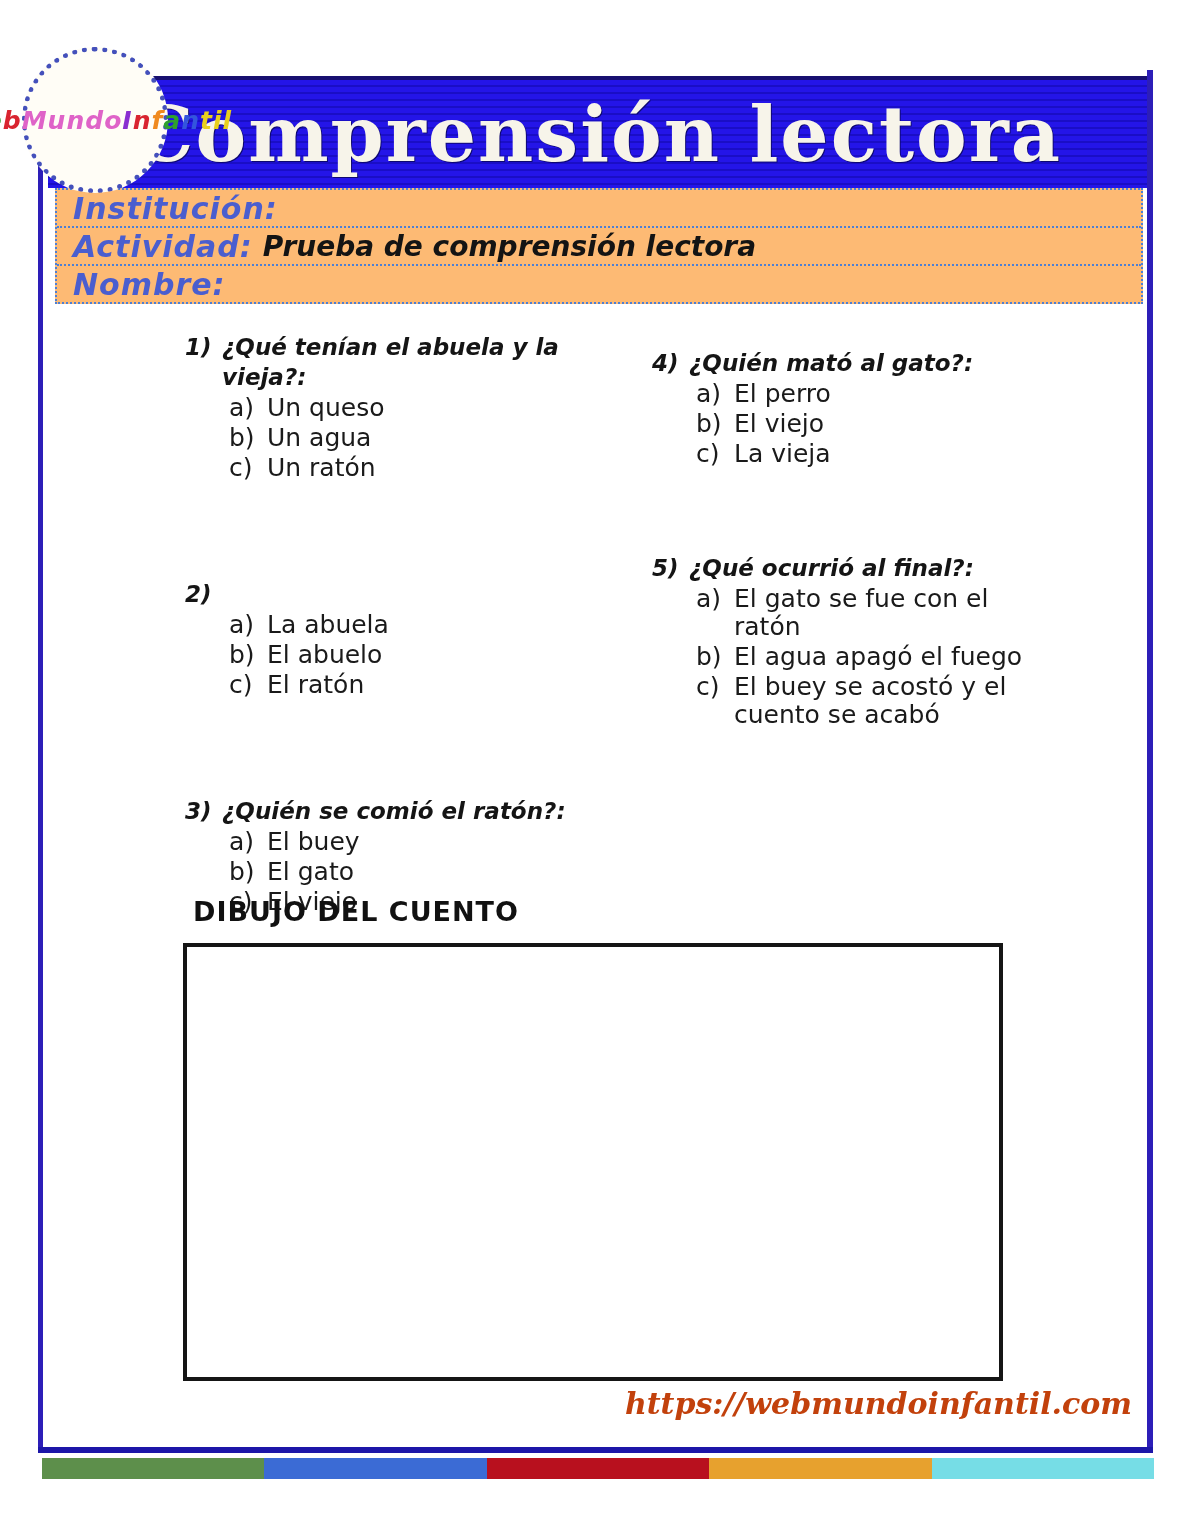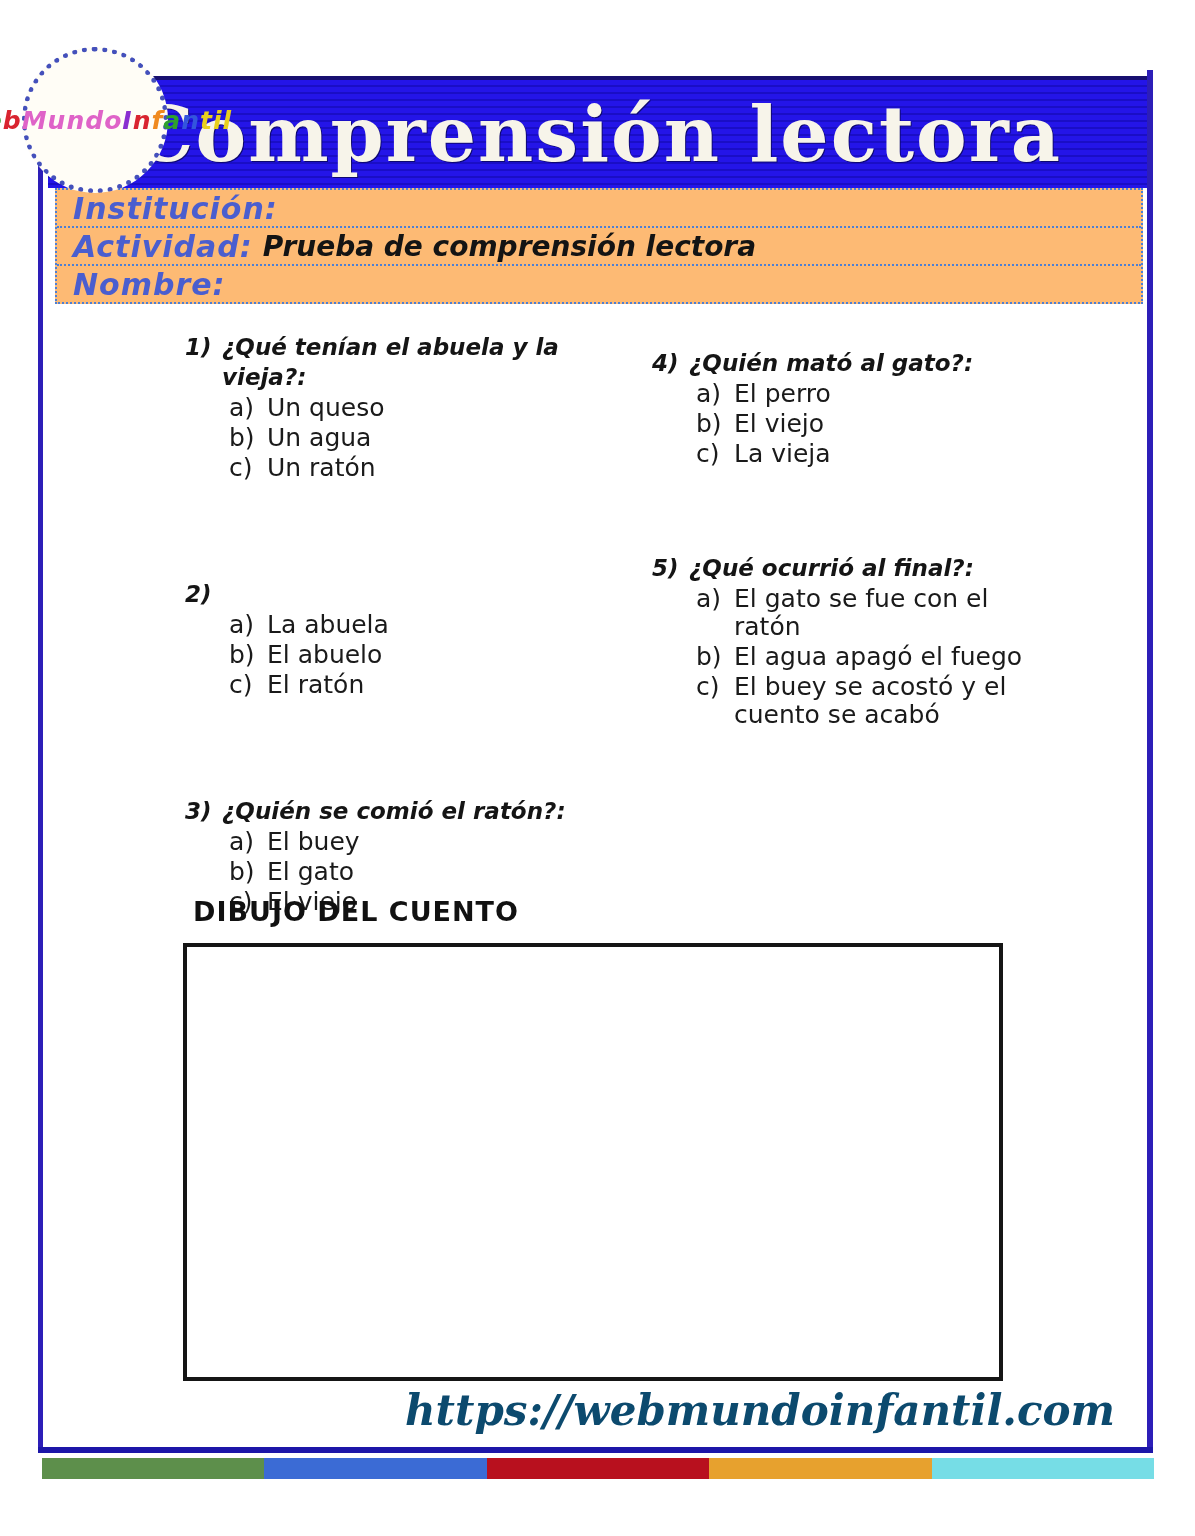--- a/index.html
+++ b/index.html
@@ -70,23 +70,23 @@
     position:absolute; left:193px; top:896px;
     font-weight:bold; font-size:27px; color:#111; letter-spacing:1px;
   }
   .drawing-box {
     position:absolute; left:183px; top:943px; width:812px; height:430px;
     border:4px solid #151515; background:#ffffff;
   }
 
   
   .footer-url {
-    position:absolute; right:80px; top:1386px;
+    position:absolute; right:63px; top:1386px;
     font-family:"DejaVu Serif", serif; font-weight:bold; font-style:italic;
-    font-size:42px; color:#0c4a6e; white-space:nowrap;
+    font-size:30px; color:#c2410c; white-space:nowrap;
   }
   .footer-bar {
     position:absolute; left:42px; top:1458px; width:1112px; height:21px;
     display:flex;
   }
   .footer-bar-segment { flex:1; height:100%; }
 </style>
 </head>
 <body>
 

